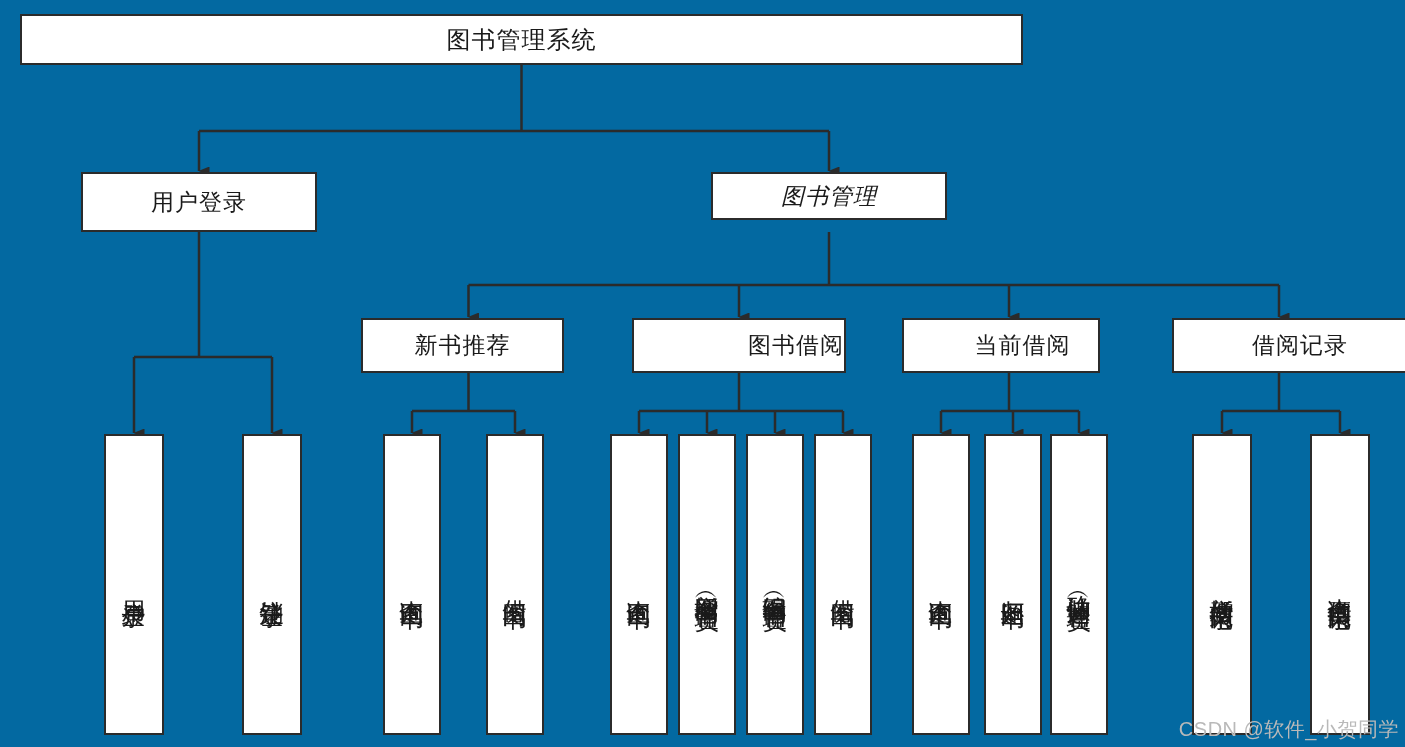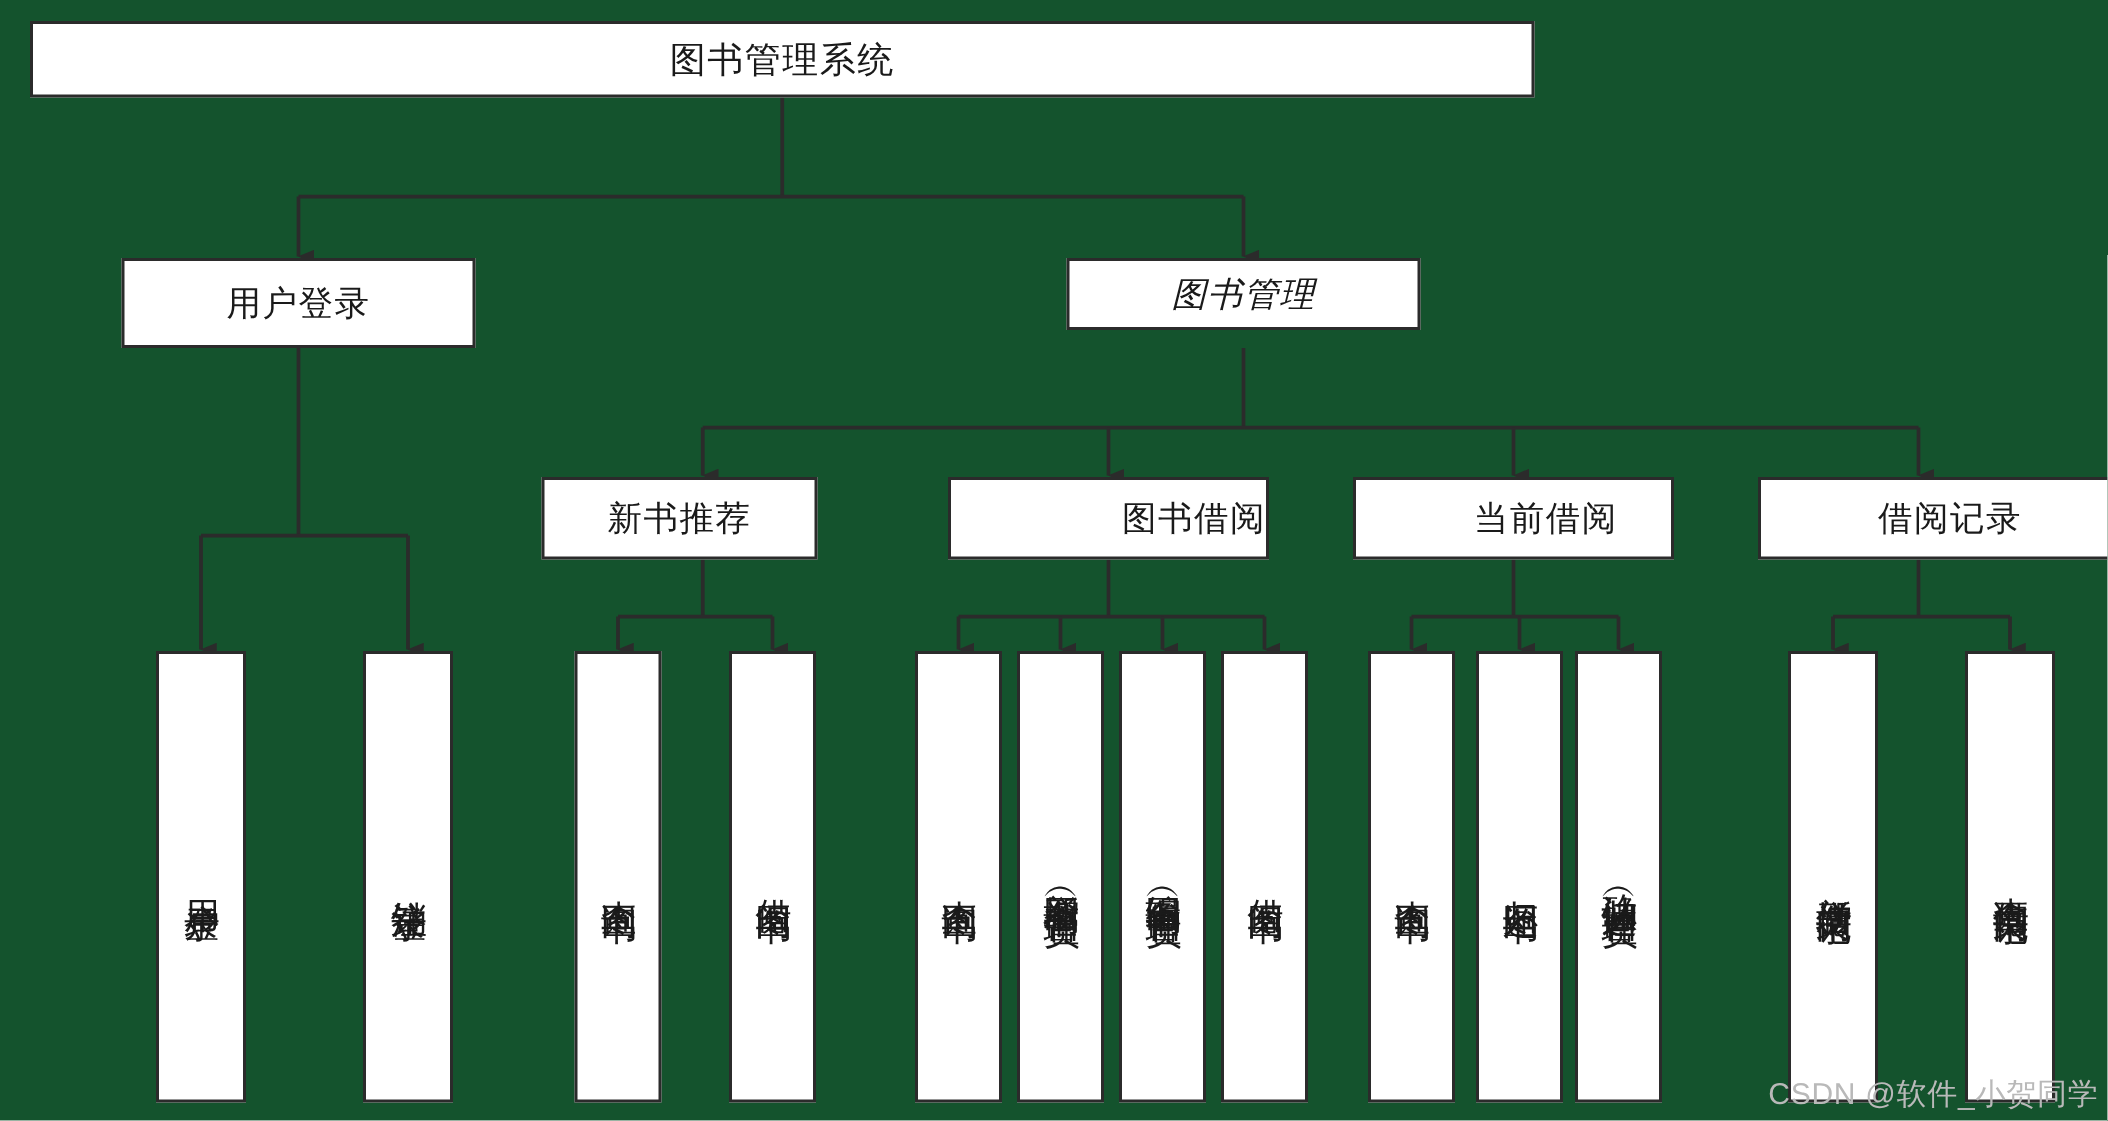--- a/index.html
+++ b/index.html
@@ -7,21 +7,21 @@
     padding: 0;
     background: #ffffff;
   }
   body {
     font-family: "Liberation Sans", "DejaVu Sans", sans-serif;
   }
   #canvas {
     position: relative;
     width: 1405px;
     height: 747px;
-    background: #14532d;
+    background: #0369a1;
     overflow: hidden;
   }
   #edges {
     position: absolute;
     left: 0;
     top: 0;
     width: 1405px;
     height: 747px;
     pointer-events: none;
   }
@@ -118,27 +118,27 @@
   <div id="nodes">
       <div class="node horiz root" style="left: 20px; top: 14px; width: 1003px; height: 51px;">
         <span class="label">图书管理系统</span>
       </div>
       <div class="node horiz" style="left: 81px; top: 172px; width: 236px; height: 60px;">
         <span class="label">用户登录</span>
       </div>
       <div class="node horiz" style="left: 711px; top: 172px; width: 236px; height: 48px; font-style: italic;">
         <span class="label">图书管理</span>
       </div>
-      <div class="node horiz" style="left: 361px; top: 318px; width: 184px; height: 55px;">
+      <div class="node horiz" style="left: 361px; top: 318px; width: 203px; height: 55px;">
         <span class="label">新书推荐</span>
       </div>
       <div class="node horiz" style="left: 632px; top: 318px; width: 214px; height: 55px; justify-content: flex-end;">
         <span class="label">图书借阅</span>
       </div>
-      <div class="node horiz" style="left: 902px; top: 318px; width: 214px; height: 55px; padding-left: 43px;">
+      <div class="node horiz" style="left: 902px; top: 318px; width: 198px; height: 55px; padding-left: 43px;">
         <span class="label">当前借阅</span>
       </div>
       <div class="node horiz" style="left: 1172px; top: 318px; width: 256px; height: 55px;">
         <span class="label">借阅记录</span>
       </div>
       <div class="node vert" style="left: 104px; top: 434px; width: 60px; height: 301px;">
         <span class="label">用户登录</span>
       </div>
       <div class="node vert" style="left: 242px; top: 434px; width: 60px; height: 301px;">
         <span class="label">注销登录</span>

